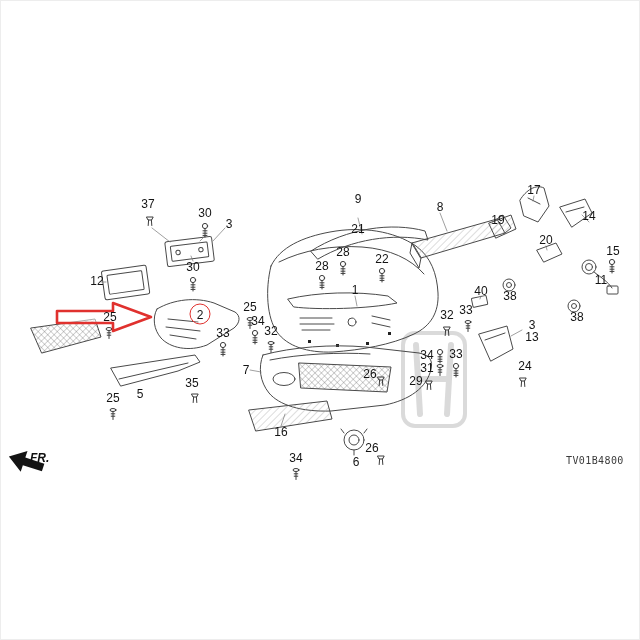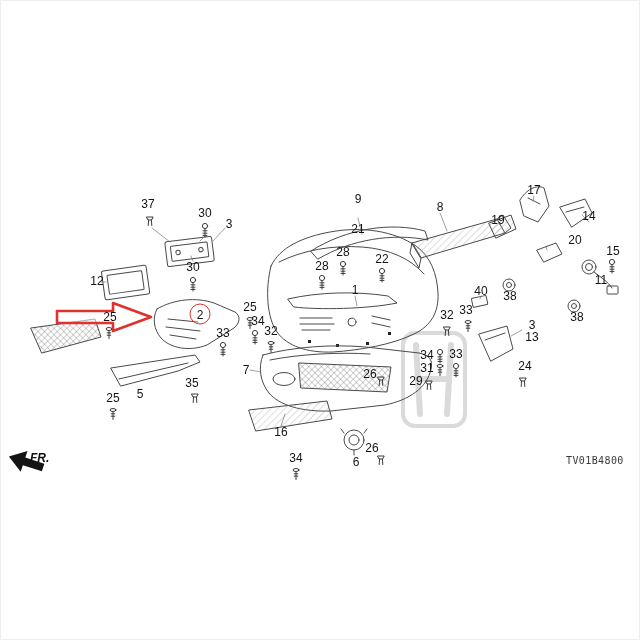--- a/index.html
+++ b/index.html
@@ -230,21 +230,21 @@
       <span class="plabel" style="left: 322px; top: 266px;">28</span>
       <span class="plabel" style="left: 343px; top: 252px;">28</span>
       <span class="plabel" style="left: 382px; top: 259px;">22</span>
       <span class="plabel" style="left: 355px; top: 290px;">1</span>
       <span class="plabel" style="left: 258px; top: 321px;">34</span>
       <span class="plabel" style="left: 271px; top: 331px;">32</span>
       <span class="plabel" style="left: 440px; top: 207px;">8</span>
       <span class="plabel" style="left: 498px; top: 220px;">19</span>
       <span class="plabel" style="left: 534px; top: 190px;">17</span>
       <span class="plabel" style="left: 589px; top: 216px;">14</span>
-      <span class="plabel" style="left: 546px; top: 240px; margin-left: 29px;">20</span>
+      <span class="plabel" style="left: 546px; top: 240px;">20</span>
       <span class="plabel" style="left: 613px; top: 251px;">15</span>
       <span class="plabel" style="left: 601px; top: 280px;">11</span>
       <span class="plabel" style="left: 510px; top: 296px;">38</span>
       <span class="plabel" style="left: 577px; top: 317px;">38</span>
       <span class="plabel" style="left: 481px; top: 291px;">40</span>
       <span class="plabel" style="left: 447px; top: 315px;">32</span>
       <span class="plabel" style="left: 466px; top: 310px;">33</span>
       <span class="plabel" style="left: 532px; top: 325px;">3</span>
       <span class="plabel" style="left: 532px; top: 337px;">13</span>
       <span class="plabel" style="left: 525px; top: 366px;">24</span>

